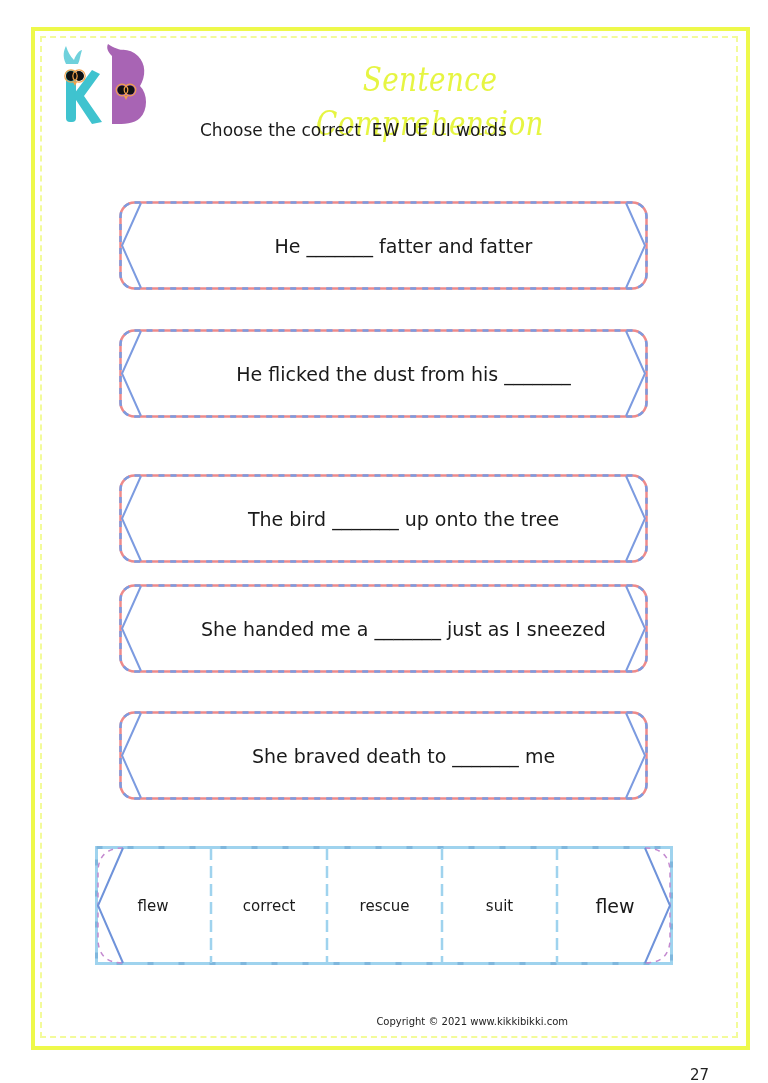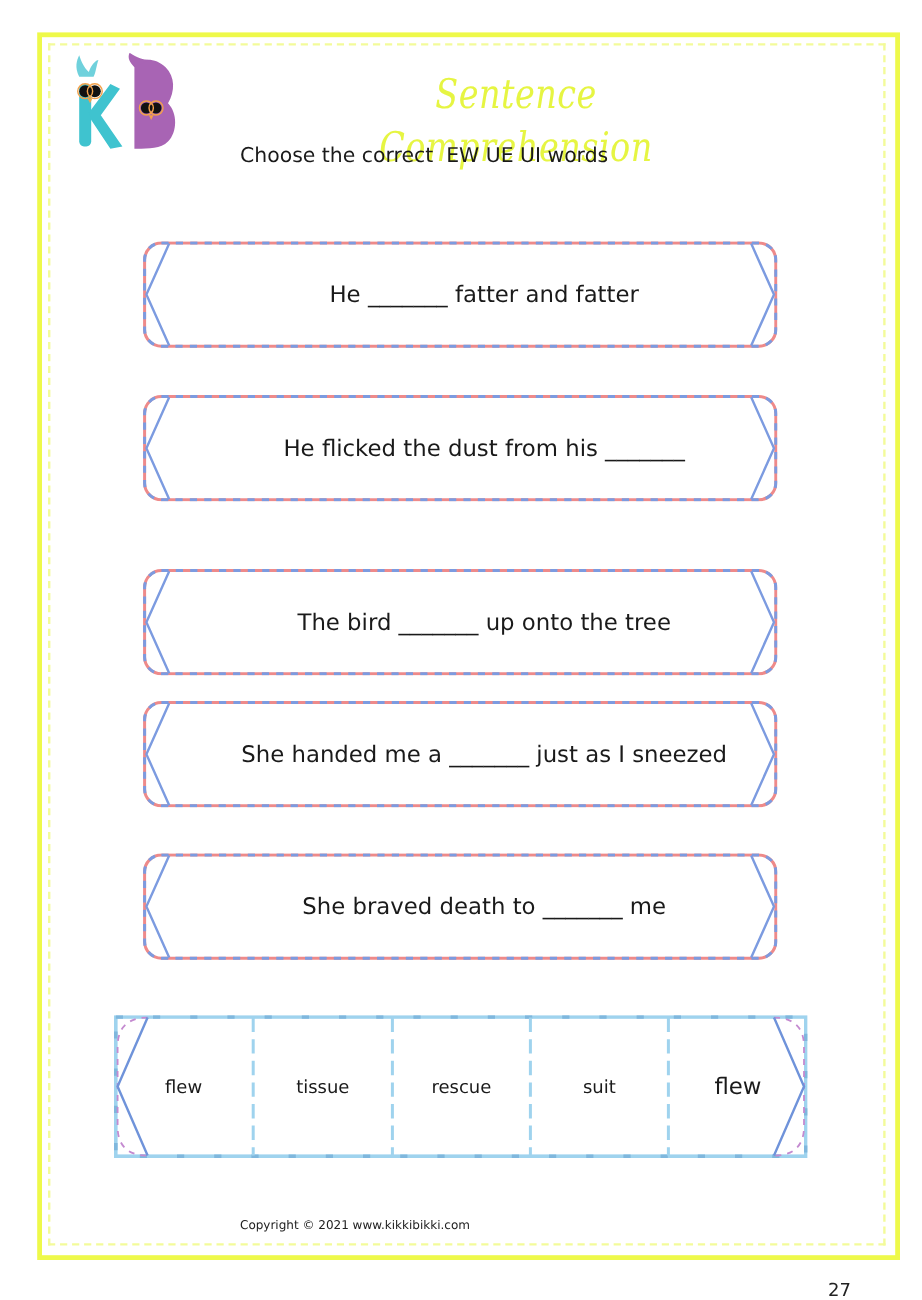--- a/index.html
+++ b/index.html
@@ -38,21 +38,21 @@
     .word-bank {
       position: absolute; left: 95px; top: 846px; width: 578px; height: 119px;
     }
     .word-bank svg { position: absolute; left: 0; top: 0; }
     .word-cell {
       position: absolute; top: 0; height: 119px; display: flex; align-items: center; justify-content: center;
       font-size: 15px; color: #1a1a1a;
     }
     .word-cell.big { font-size: 19px; }
     .footer {
-      position: absolute; left: 200px; top: 1016px; width: 368px; text-align: left;
+      position: absolute; left: 200px; top: 1016px; width: 368px; text-align: right;
       font-size: 10px; color: #222;
     }
     .page-num {
       position: absolute; left: 690px; top: 1066px; font-size: 15px; color: #222;
     }
   </style>
 </head>
 <body>
 
 <div class="frame-outer"></div>
@@ -142,20 +142,20 @@
     <path d="M28 2 C12 2 3 10 3 26 L3 93 C3 109 12 117 28 117" fill="none" stroke="#c48ad0" stroke-width="1.5" stroke-dasharray="5 5"></path>
     <path d="M550 2 C566 2 575 10 575 26 L575 93 C575 109 566 117 550 117" fill="none" stroke="#c48ad0" stroke-width="1.5" stroke-dasharray="5 5"></path>
     <polyline points="28,2 3,59.5 28,117" fill="none" stroke="#6f93da" stroke-width="2"></polyline>
     <polyline points="550,2 575,59.5 550,117" fill="none" stroke="#6f93da" stroke-width="2"></polyline>
     <line x1="116" y1="2" x2="116" y2="117" stroke="#9fd3ee" stroke-width="2.5" stroke-dasharray="12 6"></line>
     <line x1="232" y1="2" x2="232" y2="117" stroke="#9fd3ee" stroke-width="2.5" stroke-dasharray="12 6"></line>
     <line x1="347" y1="2" x2="347" y2="117" stroke="#9fd3ee" stroke-width="2.5" stroke-dasharray="12 6"></line>
     <line x1="462" y1="2" x2="462" y2="117" stroke="#9fd3ee" stroke-width="2.5" stroke-dasharray="12 6"></line>
   </svg>
   <div class="word-cell" style="left:0;width:116px">flew</div>
-  <div class="word-cell" style="left:116px;width:116px">tissue</div>
+  <div class="word-cell" style="left:116px;width:116px">correct</div>
   <div class="word-cell" style="left:232px;width:115px">rescue</div>
   <div class="word-cell" style="left:347px;width:115px">suit</div>
   <div class="word-cell big" style="left:462px;width:116px">flew</div>
 </div>
 
 <div class="footer">Copyright © 2021 www.kikkibikki.com</div>
 <div class="page-num">27</div>
 
 </body></html>

